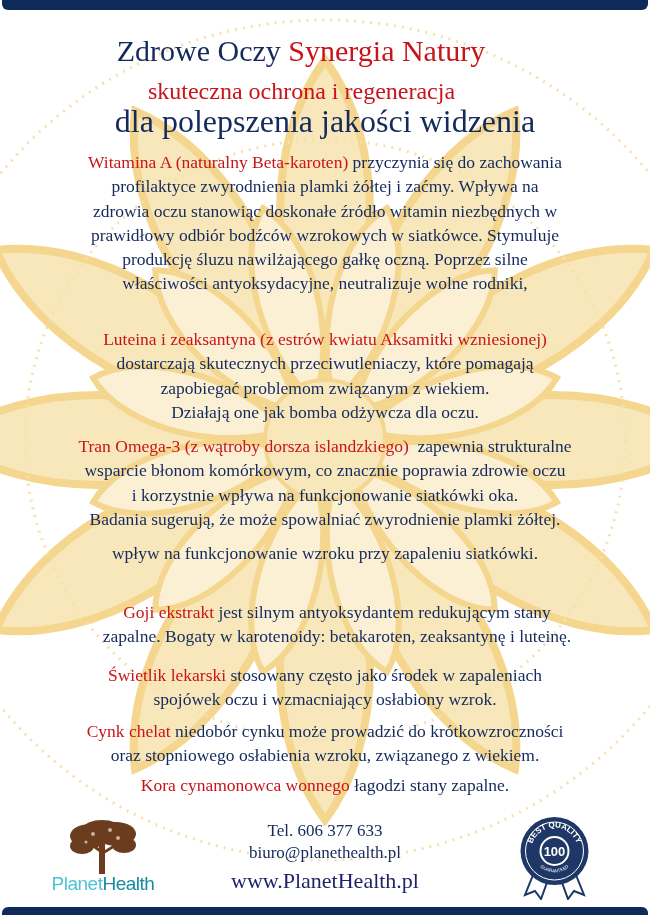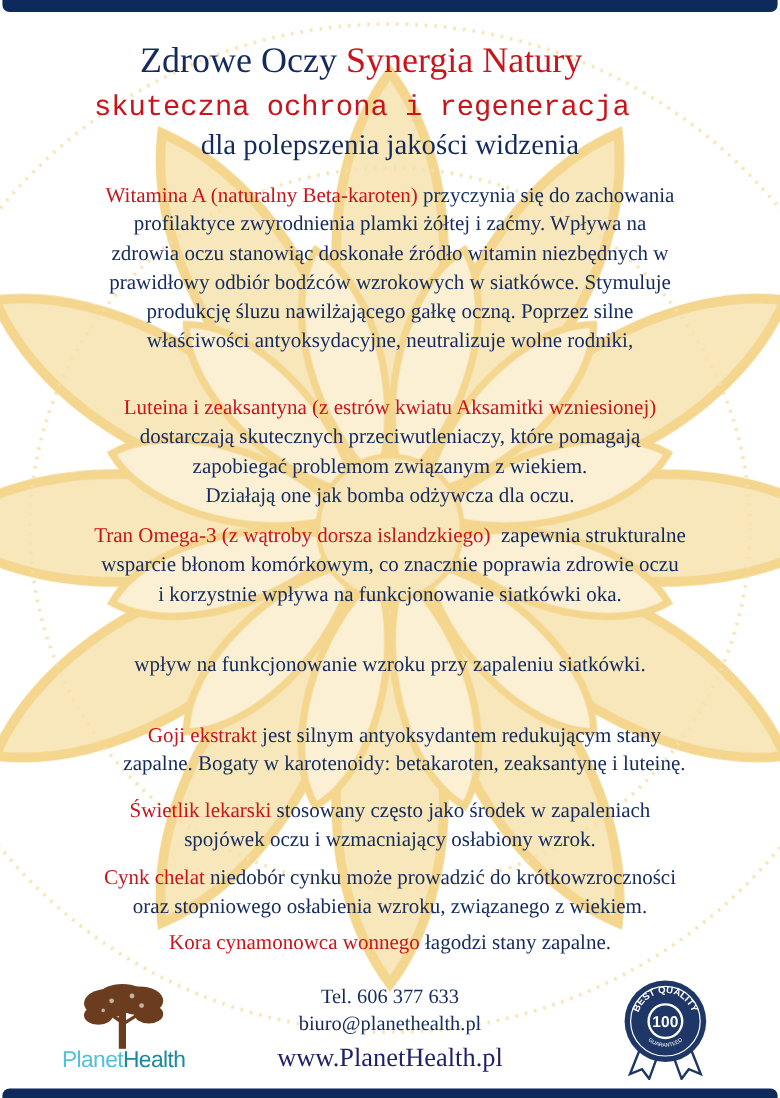--- a/index.html
+++ b/index.html
@@ -4,22 +4,22 @@
 <style>
   html,body{margin:0;padding:0;}
   body{width:650px;height:915px;background:#ffffff;position:relative;overflow:hidden;font-family:"DejaVu Serif","Liberation Serif",serif;}
   .bar{position:absolute;left:2px;right:2px;height:10px;background:#0d2a5a;}
   .bar.top{top:0;border-radius:0 0 6px 6px;}
   .bar.bottom{bottom:0;border-radius:6px 6px 0 0;height:8px;}
   .bg{position:absolute;left:0;top:0;width:650px;height:915px;z-index:0;}
   .content{position:absolute;left:0;top:0;width:650px;z-index:1;text-align:center;color:#142a5c;}
   .title{position:absolute;top:33px;left:0;width:602px;font-family:"Liberation Serif",serif;font-size:30px;line-height:36px;color:#142a5c;}
   .title .red{color:#c8141b;}
-  .sub1{position:absolute;top:77px;left:0;width:603px;font-family:Liberation Mono, monospace;font-size:24px;line-height:28px;color:#c8141b;}
-  .sub2{position:absolute;top:106px;left:0;width:650px;font-family:"Liberation Serif",serif;font-size:24px;line-height:30px;color:#142a5c;}
+  .sub1{position:absolute;top:77px;left:0;width:603px;font-family:Liberation Serif, serif;font-size:24px;line-height:28px;color:#c8141b;}
+  .sub2{position:absolute;top:106px;left:0;width:650px;font-family:"Liberation Serif",serif;font-size:32px;line-height:30px;color:#142a5c;}
   .para{position:absolute;left:0;width:650px;font-family:"Liberation Serif",serif;font-size:17.5px;line-height:24.3px;color:#142a5c;}
   .para .red{color:#c8141b;}
   .footer-contact{position:absolute;top:820px;left:0;width:650px;text-align:center;font-family:"Liberation Serif",serif;font-size:17px;line-height:22px;color:#142a5c;}
   .web{position:absolute;top:868px;left:0;width:650px;text-align:center;font-family:"Liberation Serif",serif;font-size:22px;color:#1f1f6a;}
   .logo{position:absolute;left:38px;top:820px;width:130px;height:75px;}
   .logo-text{position:absolute;left:0;bottom:0;width:130px;text-align:center;font-family:"Liberation Sans",sans-serif;font-size:19px;letter-spacing:-0.5px;}
   .logo-text .p{color:#4fc3d8;}
   .logo-text .h{color:#1a8aa0;font-weight:normal;}
   .badge{position:absolute;left:517px;top:815px;width:75px;height:85px;}
 </style>
@@ -82,20 +82,21 @@
     <div><span class="red">Luteina i zeaksantyna (z estrów kwiatu Aksamitki wzniesionej)</span></div>
     <div>dostarczają skutecznych przeciwutleniaczy, które pomagają</div>
     <div>zapobiegać problemom związanym z wiekiem.</div>
     <div>Działają one jak bomba odżywcza dla oczu.</div>
   </div>
 
   <div class="para" style="top:434px;">
     <div><span class="red">Tran Omega-3 (z wątroby dorsza islandzkiego)</span><span style="white-space:pre">  zapewnia strukturalne</span></div>
     <div>wsparcie błonom  komórkowym, co znacznie poprawia zdrowie oczu</div>
     <div>i korzystnie wpływa na  funkcjonowanie siatkówki oka.</div>
+    <div>Badania sugerują, że może spowalniać zwyrodnienie plamki żółtej.</div>
   </div>
 
   <div class="para" style="top:541px;">
     <div>wpływ na funkcjonowanie wzroku przy zapaleniu siatkówki.</div>
   </div>
 
   <div class="para" style="top:600px;padding-left:12px;">
     <div><span class="red">Goji ekstrakt</span><span> jest silnym antyoksydantem redukującym stany</span></div>
     <div>zapalne. Bogaty w karotenoidy: betakaroten, zeaksantynę i luteinę.</div>
   </div>

